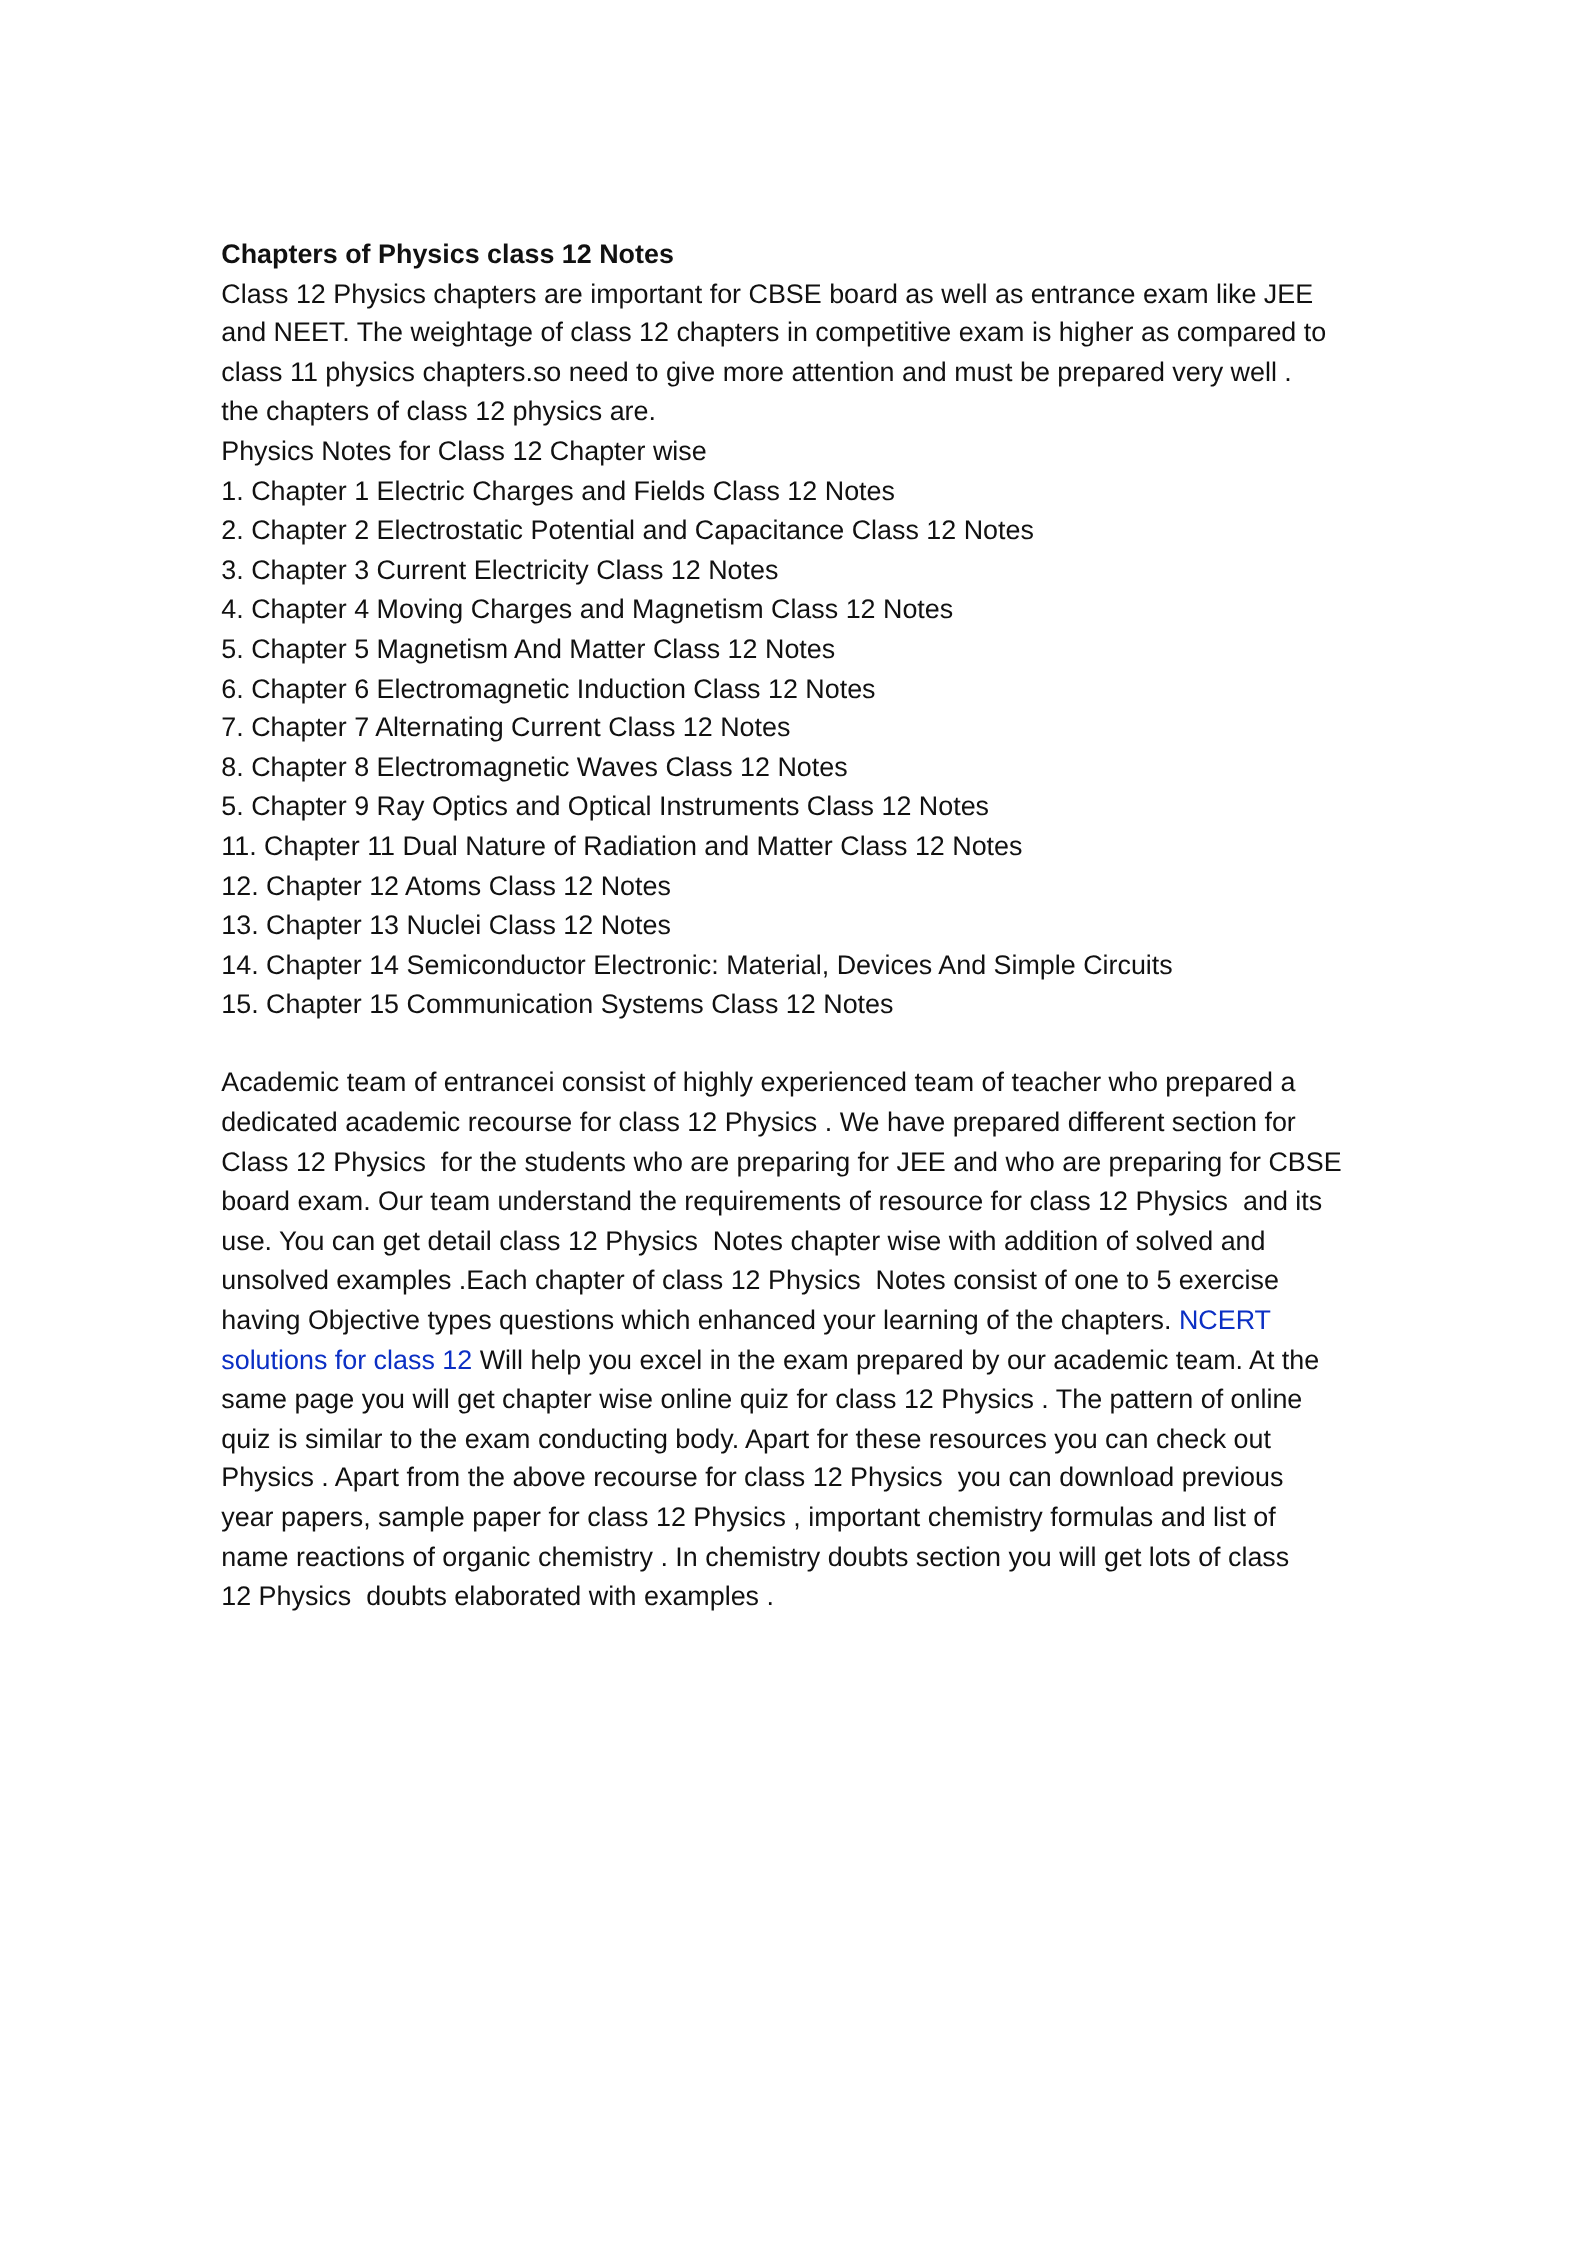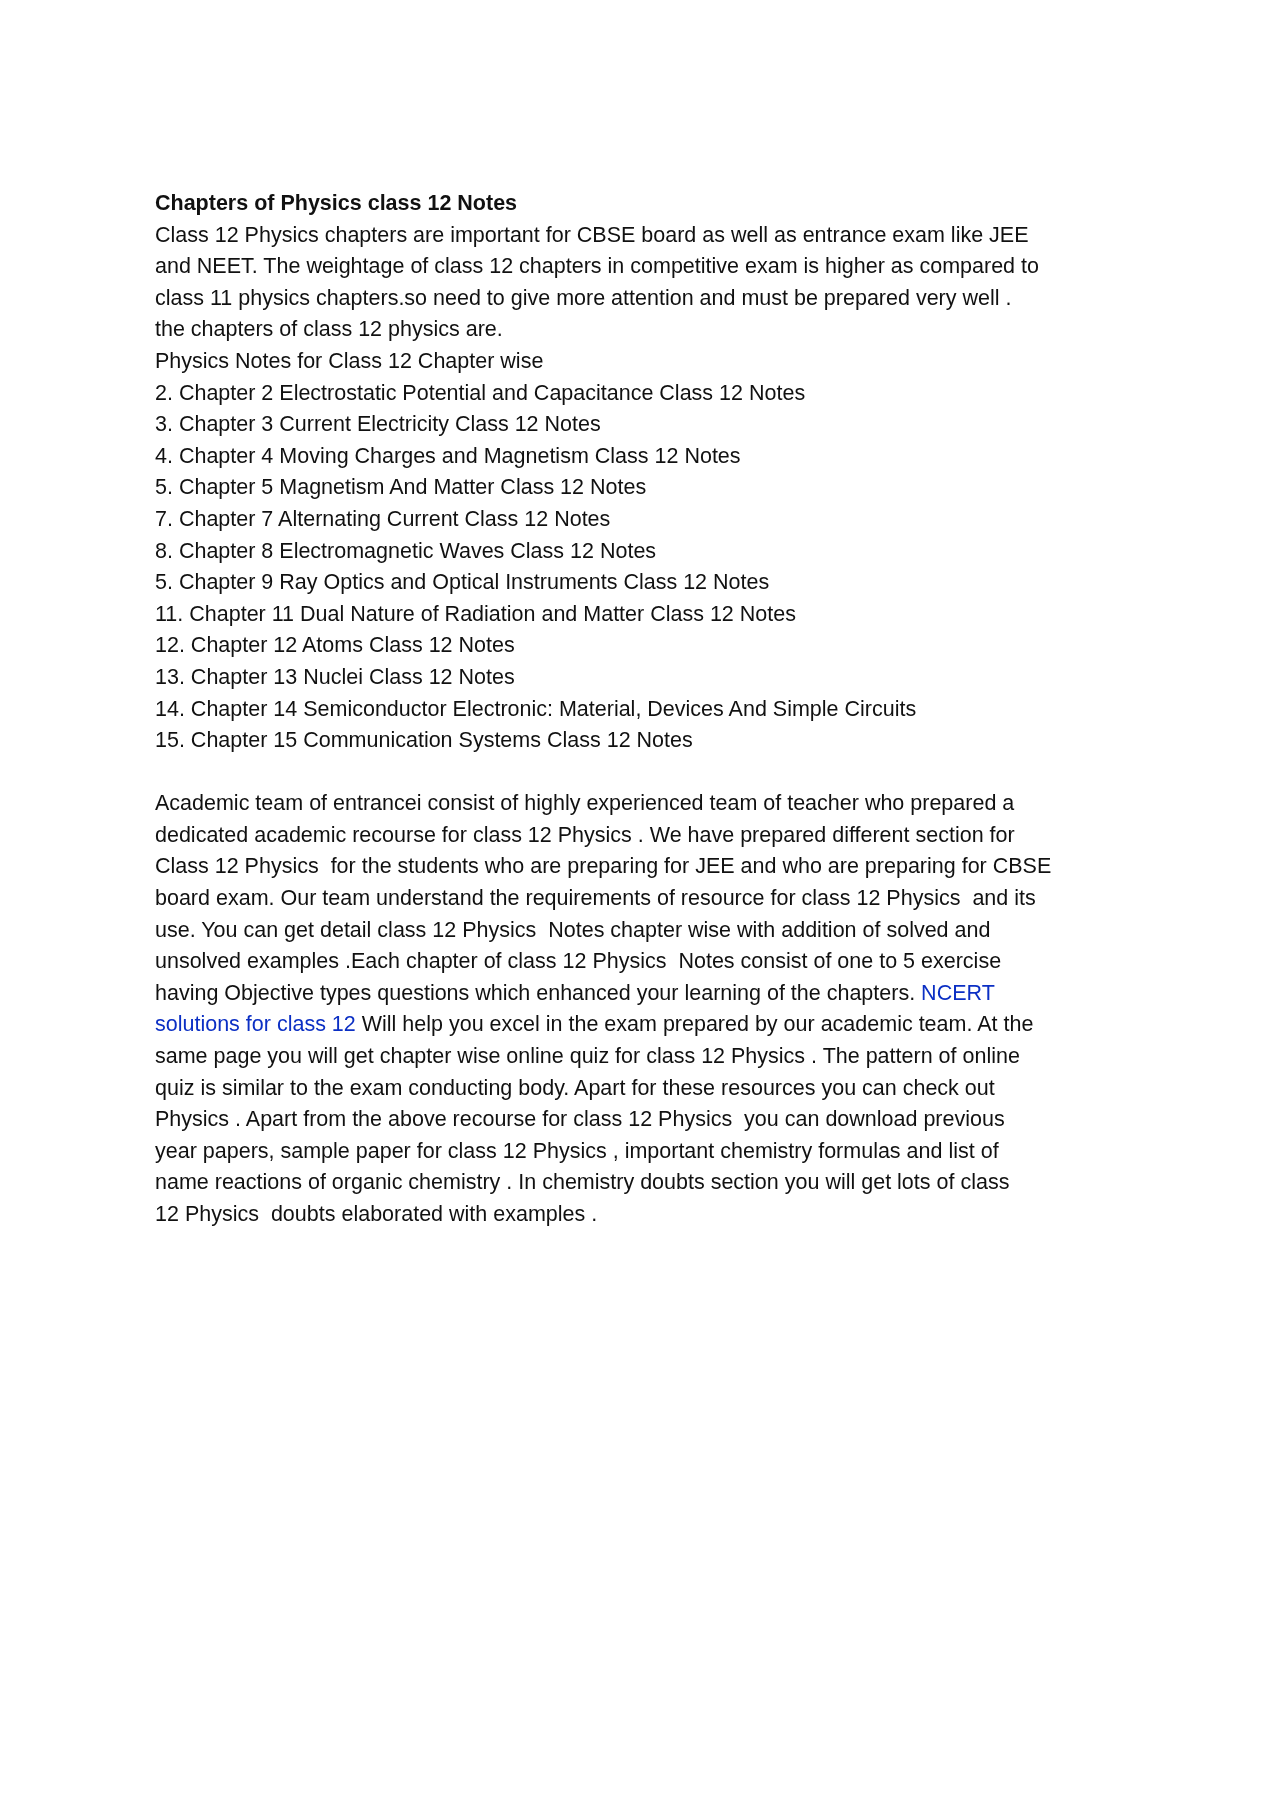--- a/index.html
+++ b/index.html
@@ -7,42 +7,44 @@
     .page {
       position: absolute;
       left: 155px;
       top: 188px;
       width: 980px;
       font-family: "Liberation Sans", sans-serif;
       font-size: 21.5px;
       line-height: 31.6px;
       color: #111111;
     }
-    .line { white-space: pre; display: block; }
+    .line { white-space: pre; display: block; margin-left: 22px; }
     .title { font-weight: bold; }
     .gap { height: 31.6px; }
     a.link { color: #0b2fc4; }
   </style>
 </head>
 <body>
 
 <div class="page">
   <span class="line title">Chapters of Physics class 12 Notes</span>
   <div>
     <span class="line">Class 12 Physics chapters are important for CBSE board as well as entrance exam like JEE</span>
     <span class="line">and NEET. The weightage of class 12 chapters in competitive exam is higher as compared to</span>
     <span class="line">class 11 physics chapters.so need to give more attention and must be prepared very well .</span>
     <span class="line">the chapters of class 12 physics are.</span>
   </div>
   <span class="line">Physics Notes for Class 12 Chapter wise</span>
   <div>
+    <span class="line">1. Chapter 1 Electric Charges and Fields Class 12 Notes</span>
     <span class="line">2. Chapter 2 Electrostatic Potential and Capacitance Class 12 Notes</span>
     <span class="line">3. Chapter 3 Current Electricity Class 12 Notes</span>
     <span class="line">4. Chapter 4 Moving Charges and Magnetism Class 12 Notes</span>
     <span class="line">5. Chapter 5 Magnetism And Matter Class 12 Notes</span>
+    <span class="line">6. Chapter 6 Electromagnetic Induction Class 12 Notes</span>
     <span class="line">7. Chapter 7 Alternating Current Class 12 Notes</span>
     <span class="line">8. Chapter 8 Electromagnetic Waves Class 12 Notes</span>
     <span class="line">5. Chapter 9 Ray Optics and Optical Instruments Class 12 Notes</span>
     <span class="line">11. Chapter 11 Dual Nature of Radiation and Matter Class 12 Notes</span>
     <span class="line">12. Chapter 12 Atoms Class 12 Notes</span>
     <span class="line">13. Chapter 13 Nuclei Class 12 Notes</span>
     <span class="line">14. Chapter 14 Semiconductor Electronic: Material, Devices And Simple Circuits</span>
     <span class="line">15. Chapter 15 Communication Systems Class 12 Notes</span>
   </div>
   <div class="gap"></div>

